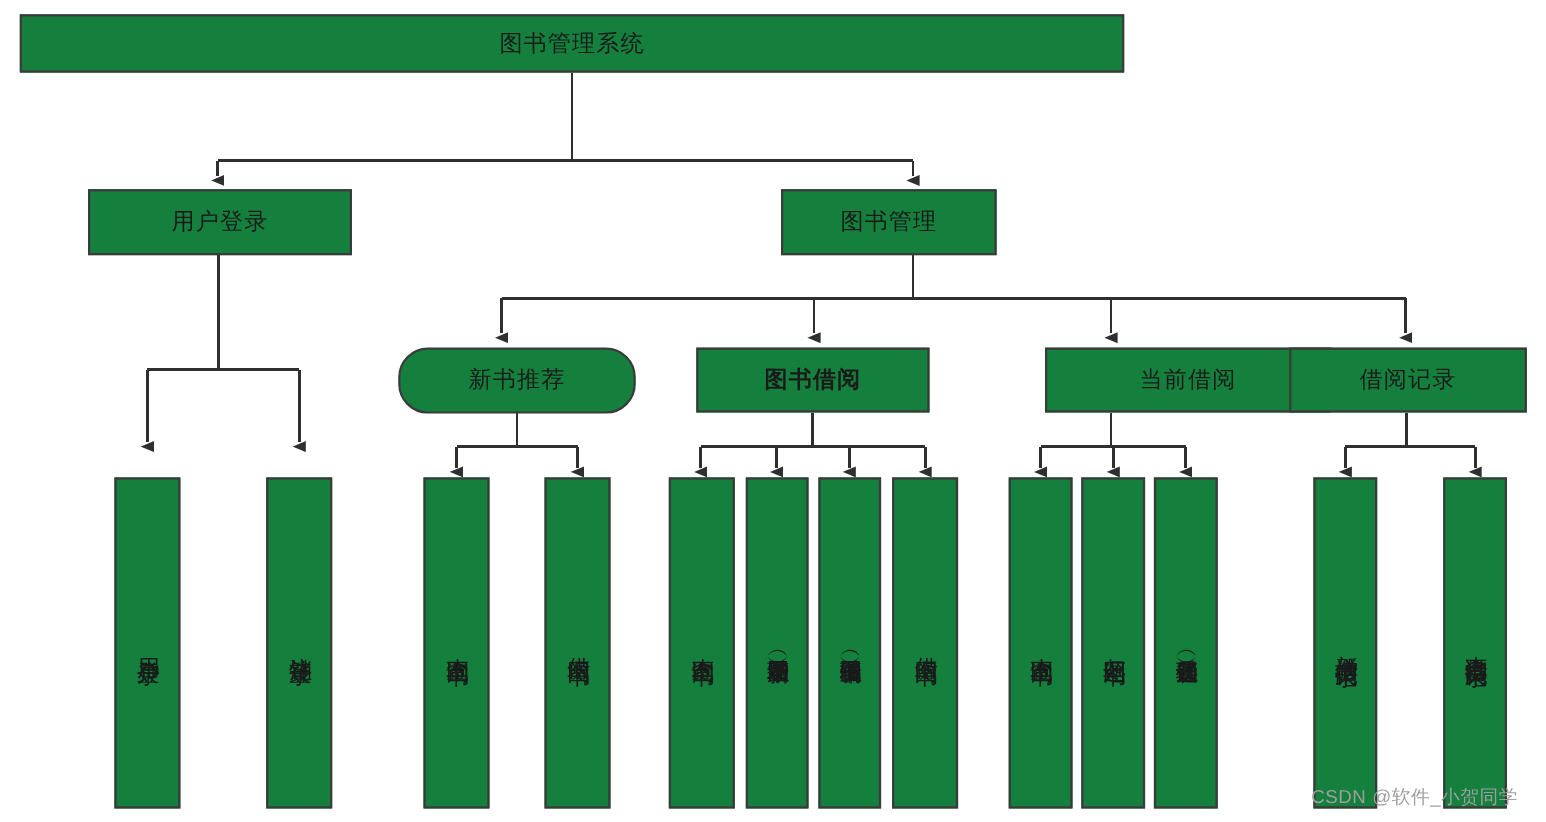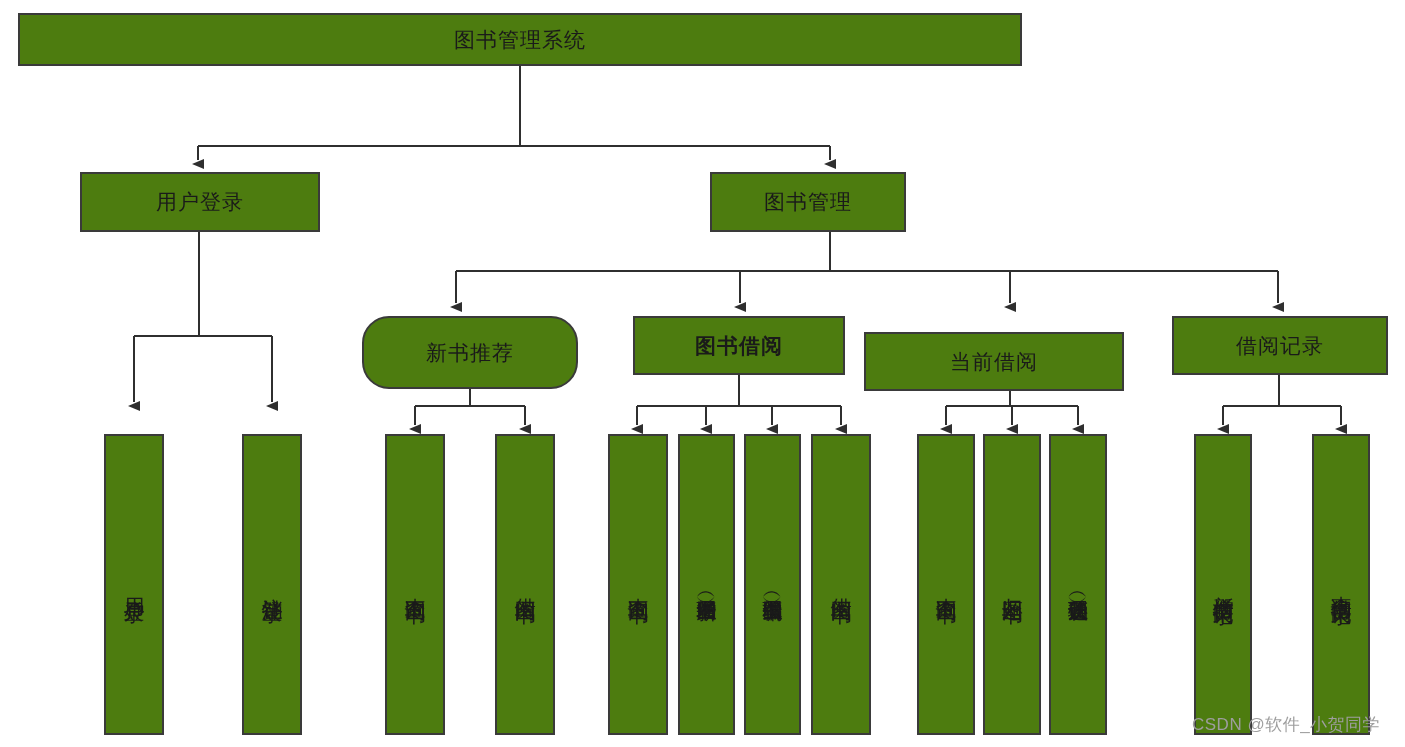--- a/index.html
+++ b/index.html
@@ -22,21 +22,21 @@
     left: 0;
     top: 0;
     width: 1405px;
     height: 747px;
     pointer-events: none;
   }
   .node {
     position: absolute;
     box-sizing: border-box;
     border: 2px solid #3a3a3a;
-    background: #4d7c0f;
+    background: #15803d;
     display: flex;
     align-items: center;
     justify-content: center;
     color: #1a1a1a;
     text-align: center;
   }
   .node.horiz {
     font-size: 21px;
     letter-spacing: 1px;
     line-height: 1.2;
@@ -122,27 +122,27 @@
     <span>图书管理系统</span>
   </div>
 
   <div class="node horiz" style="left:80px; top:172px; width:240px; height:60px;">
     <span>用户登录</span>
   </div>
   <div class="node horiz" style="left:710px; top:172px; width:196px; height:60px;">
     <span>图书管理</span>
   </div>
 
-  <div class="node horiz" style="left:362px; top:316px; width:216px; height:73px;border-radius:27px;">
+  <div class="node horiz" style="left:362px; top:316px; width:216px; height:60px;border-radius:27px;">
     <span>新书推荐</span>
   </div>
   <div class="node horiz" style="left:633px; top:316px; width:212px; height:59px;font-weight:bold;">
     <span>图书借阅</span>
   </div>
-  <div class="node horiz" style="left:864px; top:316px; width:260px; height:59px;margin-top:16px;">
+  <div class="node horiz" style="left:950px; top:316px; width:260px; height:59px;">
     <span>当前借阅</span>
   </div>
   <div class="node horiz" style="left:1172px; top:316px; width:216px; height:59px;align-items:center;">
     <span>借阅记录</span>
   </div>
 
   <div class="node vert" style="left:104px; top:434px; width:60px; height:301px;">
     <span>用户登录</span>
   </div>
   <div class="node vert" style="left:242px; top:434px; width:60px; height:301px;">

